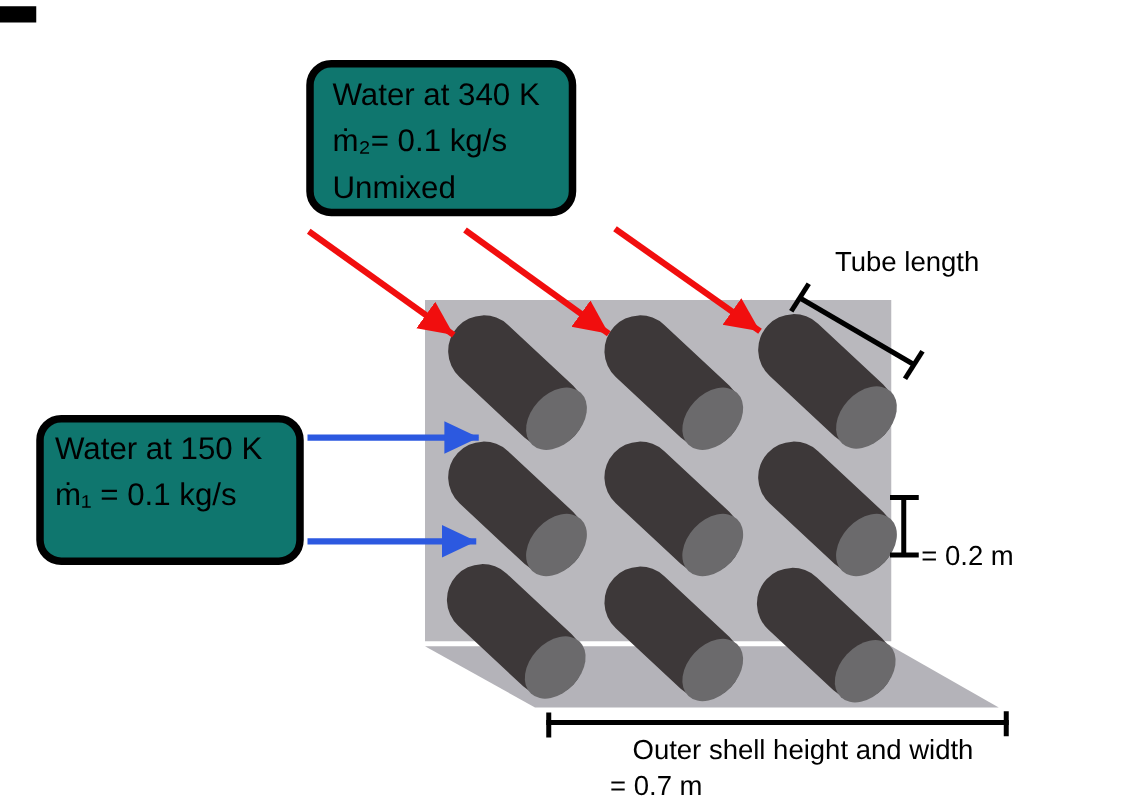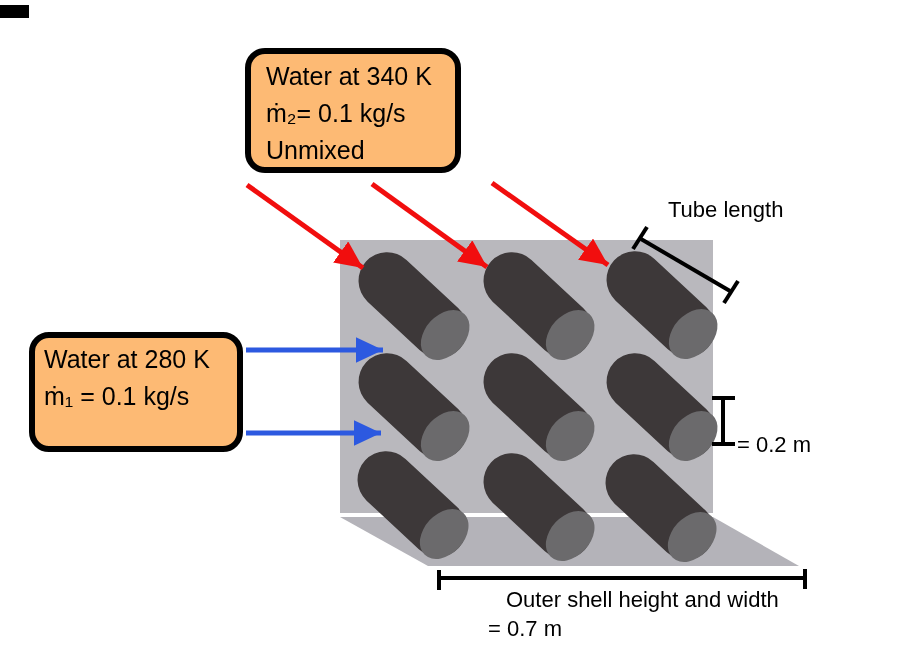--- a/index.html
+++ b/index.html
@@ -3,21 +3,21 @@
 <meta charset="utf-8">
 <style>
   html,body{margin:0;padding:0;background:#ffffff;}
   .stage{
     position:relative;width:897px;height:645px;background:#ffffff;overflow:hidden;
     font-family:"Liberation Sans","DejaVu Sans",sans-serif;color:#000;
   }
   .stage svg{position:absolute;left:0;top:0;}
   .black-bar{position:absolute;left:0;top:5px;width:29px;height:13px;background:#000;}
   .callout{
-    position:absolute;border:6px solid #000;border-radius:20px;background:#fdba74;
+    position:absolute;border:6px solid #000;border-radius:20px;background:#0f766e;
     font-size:25px;line-height:37px;box-sizing:border-box;
   }
   .callout.hot{left:245px;top:48px;width:216px;height:125px;padding:4px 6px 0 15px;}
   .callout.cold{left:29px;top:332px;width:214px;height:120px;padding:3px 6px 0 9px;}
   .ann{position:absolute;font-size:22px;line-height:26px;white-space:nowrap;text-align:right;}
   .tube-body{fill:#3d3839;}
   .tube-cap{fill:#6b6a6c;}
   .dim{stroke:#000;fill:none;}
 </style>
 </head>
@@ -110,21 +110,21 @@
     </g>
   </svg>
 
   <div class="callout hot">
     <div>Water at 340 K</div>
     <div>ṁ₂= 0.1 kg/s</div>
     <div>Unmixed</div>
   </div>
 
   <div class="callout cold">
-    <div>Water at 280 K</div>
+    <div>Water at 150 K</div>
     <div>ṁ₁ = 0.1 kg/s</div>
   </div>
 
   <div class="ann" style="left:668px;top:197px;">Tube length</div>
 
   <div class="ann" style="left:737px;top:432px;">= 0.2 m</div>
 
   <div class="ann" style="left:506px;top:587px;">Outer shell height and width</div>
   <div class="ann" style="left:488px;top:616px;">= 0.7 m</div>
 

